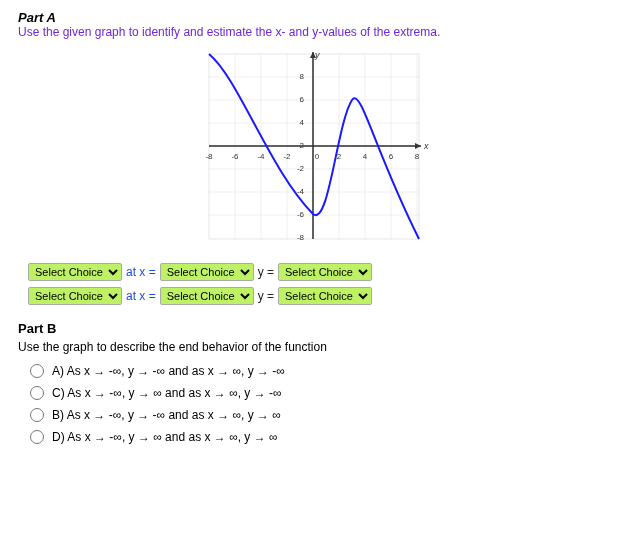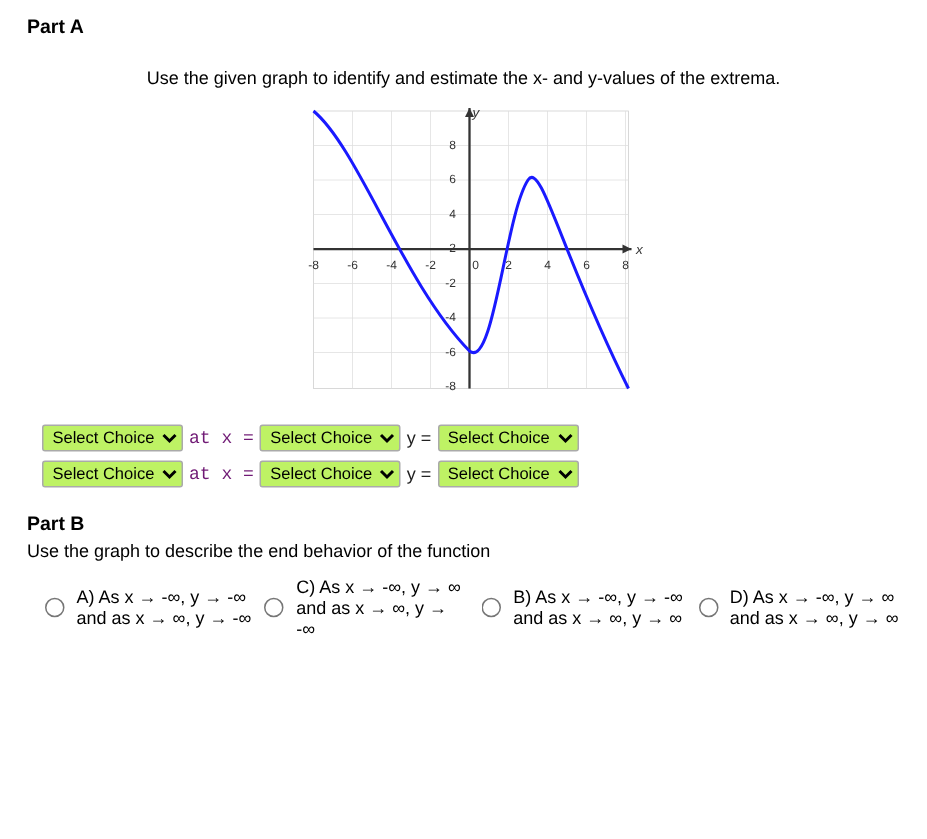--- a/index.html
+++ b/index.html
@@ -10,27 +10,27 @@
       min-height: 559px;
       font-size: 13px;
       color: #000;
     }
     .page {
       padding: 10px 18px;
     }
     .part-label {
       font-weight: bold;
       font-size: 13px;
-      margin-bottom: 20px;
+      margin-bottom: 0;
+      font-style: italic;
     }
     .part-a-instruction {
       font-size: 12px;
       margin-bottom: 10px;
-      color: #000000;
-      text-align: center;
+      color: #6d28d9;
     }
     .graph-area {
       display: flex;
       justify-content: center;
       margin-bottom: 14px;
     }
     .graph-container {
       position: relative;
       width: 240px;
       height: 200px;
@@ -55,41 +55,40 @@
     .dropdown-row select {
       font-size: 11px;
       padding: 1px 2px;
       border: 1px solid #aaa;
       border-radius: 2px;
       background: #bef264;
       cursor: pointer;
     }
     .dropdown-row .at-text {
       font-size: 12px;
-      color: #701a75;
-      font-family: Liberation Mono, monospace;
+      color: #1d4ed8;
     }
     .dropdown-row .eq-text {
       font-size: 12px;
       color: #222;
     }
     .part-b-label {
       font-weight: bold;
       font-size: 13px;
       margin-bottom: 4px;
     }
     .part-b-instruction {
       font-size: 12px;
       margin-bottom: 10px;
       color: #000000;
     }
     .choices-list {
       list-style: none;
       display: flex;
-      flex-direction: row;
+      flex-direction: column;
       gap: 8px;
       padding-left: 12px;
     }
     .choice-item {
       display: flex;
       align-items: center;
       gap: 8px;
       font-size: 12px;
     }
     .choice-item input[type="radio"] {

